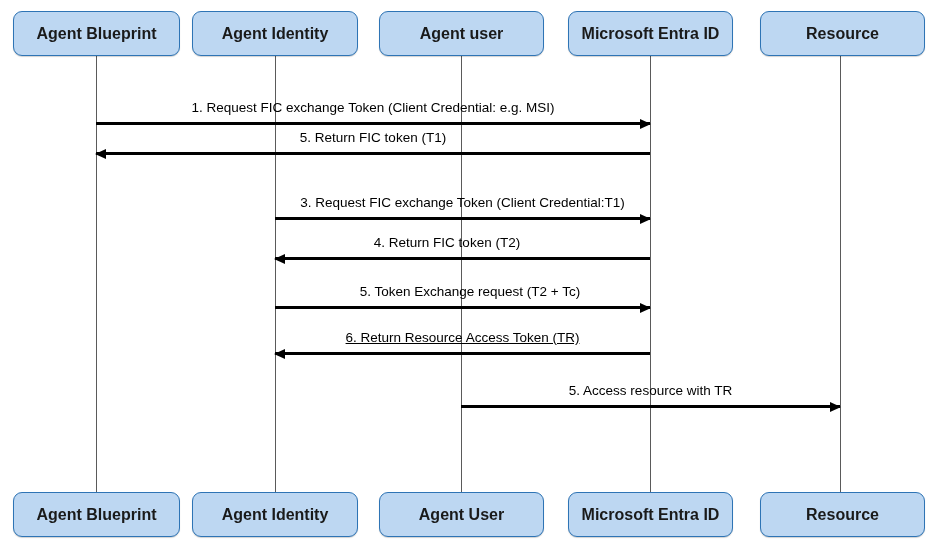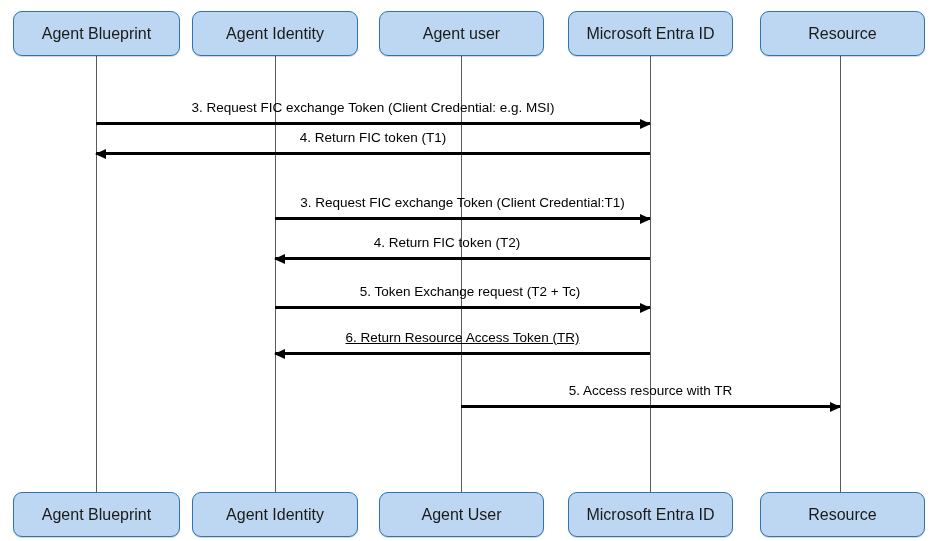--- a/index.html
+++ b/index.html
@@ -30,20 +30,21 @@
     border-radius: 9px;
     display: flex;
     align-items: center;
     justify-content: center;
     text-align: center;
     color: #1a1a1a;
     font-size: 16px;
     line-height: 19px;
     font-family: "Liberation Sans", sans-serif;
     box-shadow: 0 1px 1px rgba(0,0,0,0.18);
+    font-weight: bold;
   }
   .participant-label {
     display: block;
     padding: 0 4px;
   }
   .message {
     position: absolute;
     height: 0;
   }
   .msg-line {
@@ -112,26 +113,26 @@
     </div>
     <div class="participant-box" style="left: 568px; top: 492px; width: 165px; height: 45px;">
       <span class="participant-label">Microsoft Entra ID</span>
     </div>
     <div class="participant-box" style="left: 760px; top: 492px; width: 165px; height: 45px;">
       <span class="participant-label">Resource</span>
     </div>
     <div class="message" style="left: 96px; top: 122px; width: 554px;">
       <div class="msg-line" style="width: 554px;"></div>
       <div class="msg-head right" style="left: 544px;"></div>
-      <div class="msg-label" style="left: 277px; top: -6px;">3. Request FIC exchange Token (Client Credential: e.g. MSI)</div>
+      <div class="msg-label" style="left: 277px; top: -6px;">1. Request FIC exchange Token (Client Credential: e.g. MSI)</div>
     </div>
     <div class="message" style="left: 96px; top: 152px; width: 554px;">
       <div class="msg-line" style="width: 554px;"></div>
       <div class="msg-head left" style="left: -1px;"></div>
-      <div class="msg-label" style="left: 277px; top: -6px;">4. Return FIC token (T1)</div>
+      <div class="msg-label" style="left: 277px; top: -6px;">5. Return FIC token (T1)</div>
     </div>
     <div class="message" style="left: 275px; top: 217px; width: 375px;">
       <div class="msg-line" style="width: 375px;"></div>
       <div class="msg-head right" style="left: 365px;"></div>
       <div class="msg-label" style="left: 187.5px; top: -6px;">3. Request FIC exchange Token (Client Credential:T1)</div>
     </div>
     <div class="message" style="left: 275px; top: 257px; width: 375px;">
       <div class="msg-line" style="width: 375px;"></div>
       <div class="msg-head left" style="left: -1px;"></div>
       <div class="msg-label" style="left: 172px; top: -6px;">4. Return FIC token (T2)</div>

